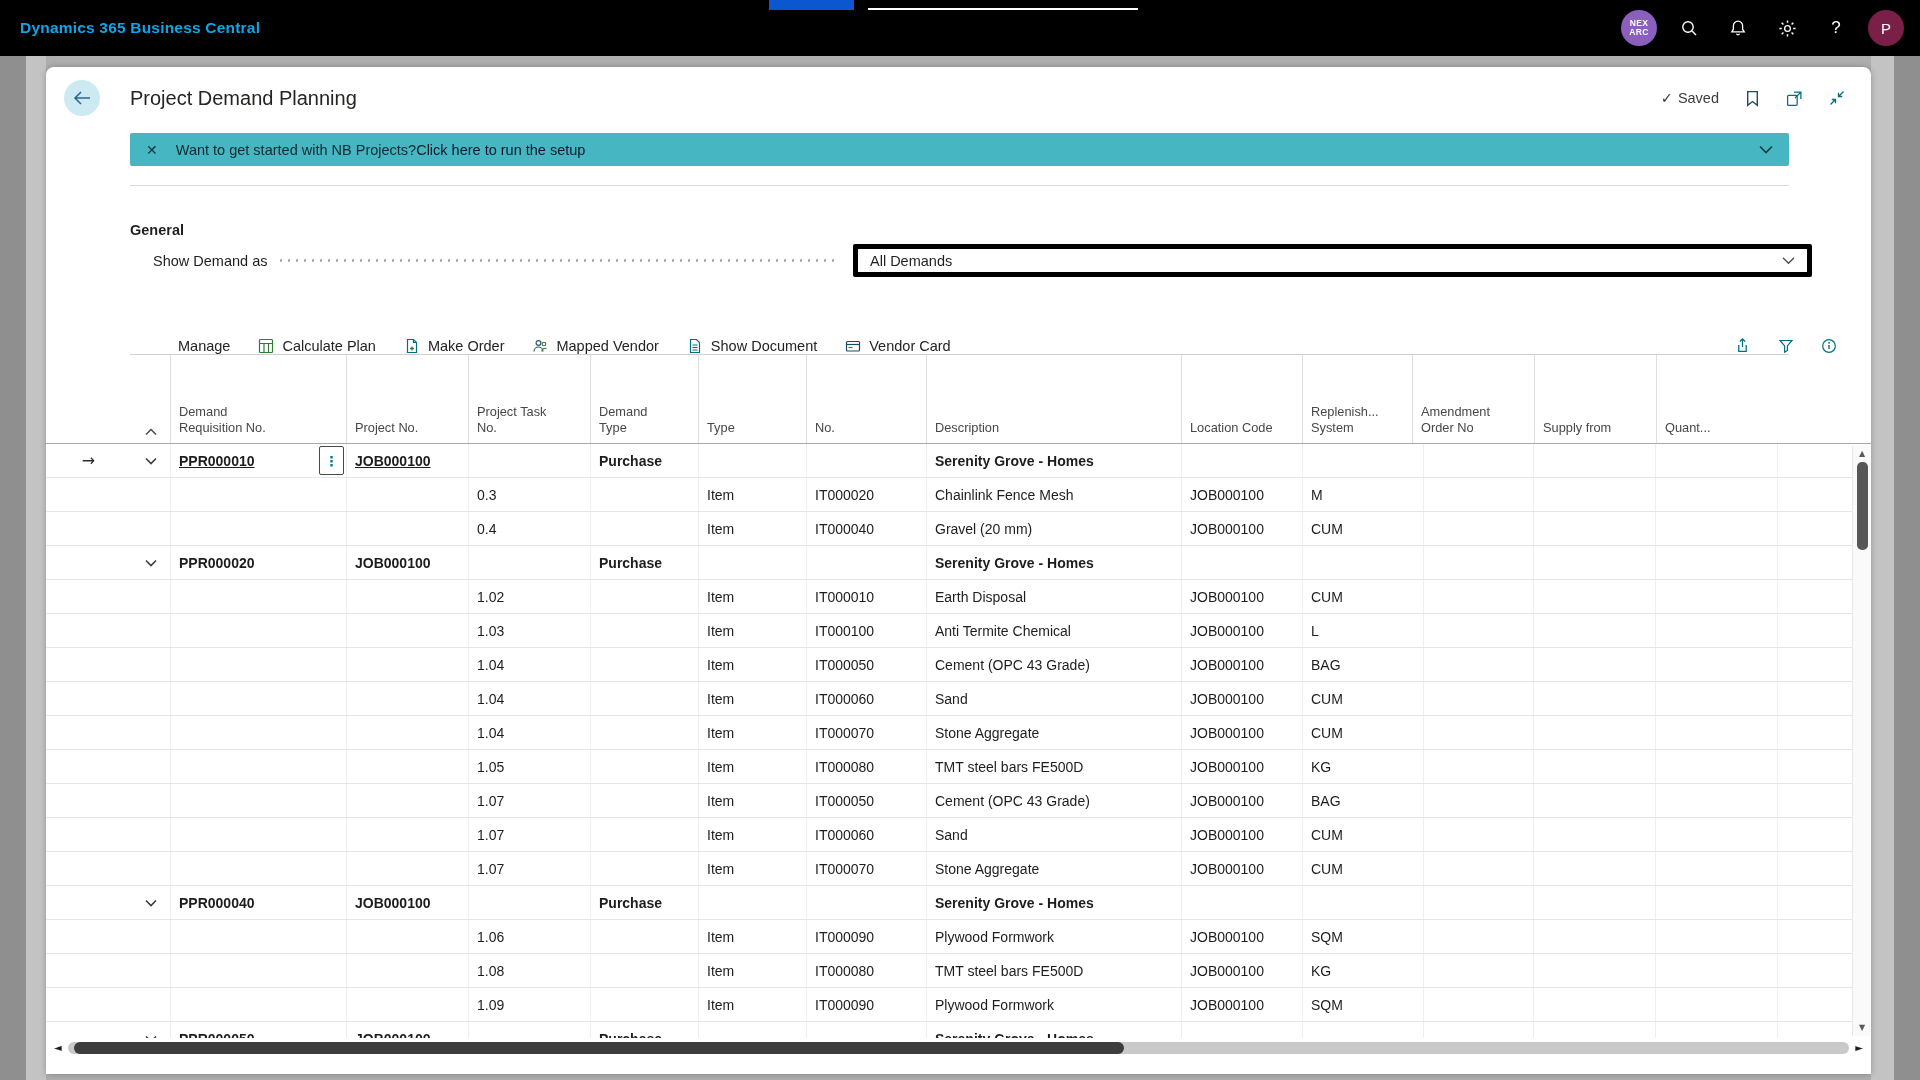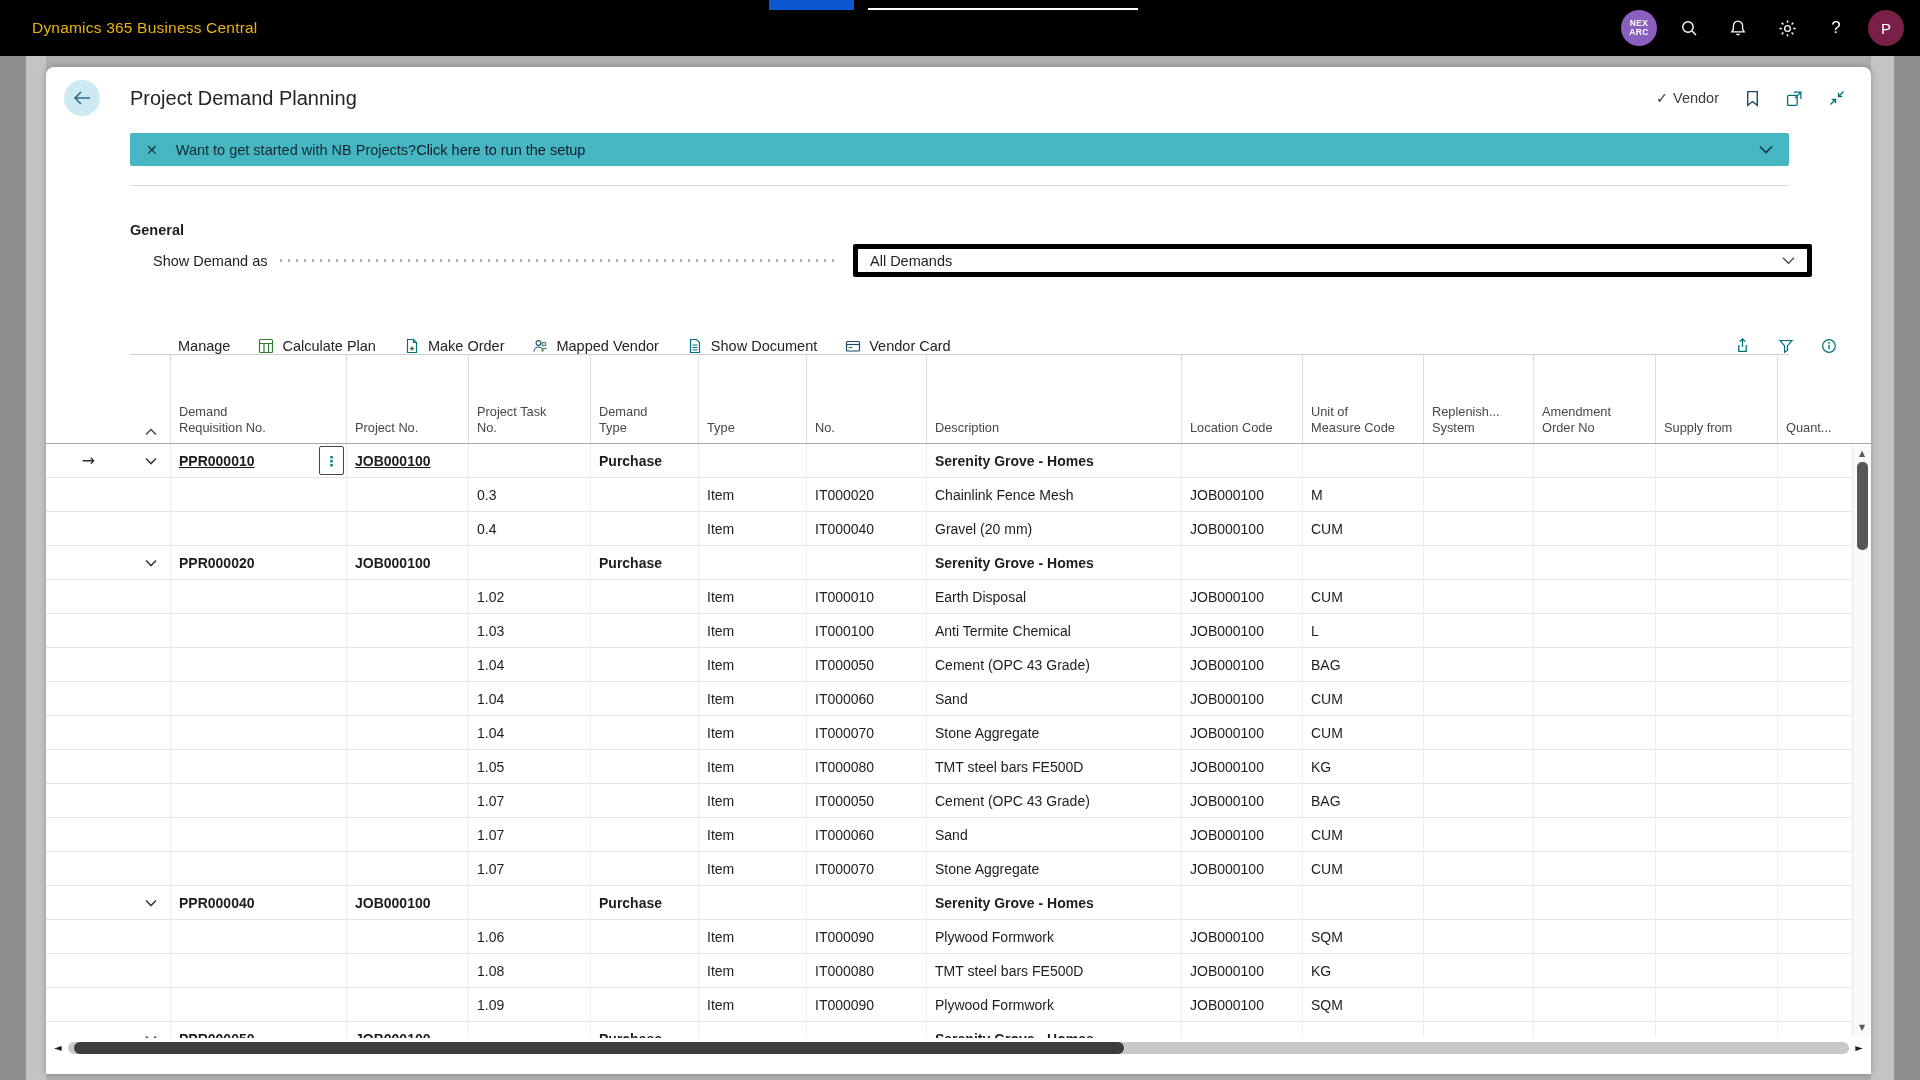--- a/index.html
+++ b/index.html
@@ -9,21 +9,21 @@
     overflow:hidden; position:relative;
     background:linear-gradient(90deg,#8f8f8f 0,#8f8f8f 26px,#c3c3c3 26px,#c3c3c3 46px,#aeaeae 46px,#aeaeae 1871px,#c3c3c3 1871px,#c3c3c3 1894px,#8f8f8f 1894px,#8f8f8f 1920px);
   }
   button { font-family:inherit; }
   [data-interactable="true"] { cursor:pointer; }
   .glyph { font-family:"DejaVu Sans","Liberation Sans",sans-serif; }
 
   
   .topbar { position:absolute; top:0; left:0; width:1920px; height:56px; background:#000;
             display:flex; align-items:center; padding:0 16px 0 20px; z-index:5; }
-  .app-title { color:#eab308; font-size:15.5px; font-weight:400; letter-spacing:.2px;margin-left:12px; }
+  .app-title { color:#0ea5e9; font-size:15.5px; font-weight:700; letter-spacing:.2px; }
   .topbar-right { margin-left:auto; display:flex; align-items:center; gap:15px; }
   .tbi { width:34px; height:34px; background:none; border:none; display:flex; align-items:center; justify-content:center; }
   .tbi.help { color:#fff; font-size:17px; }
   .env-badge { width:36px; height:36px; border-radius:50%; background:#8a5fbe; border:none; color:#fff;
                font-size:8.5px; font-weight:700; display:flex; flex-direction:column; align-items:center;
                justify-content:center; line-height:1.1; letter-spacing:.3px; }
   .avatar { width:36px; height:36px; border-radius:50%; background:#7a2048; border:none; color:#fff;
             font-size:15px; display:flex; align-items:center; justify-content:center; }
 
   
@@ -160,21 +160,21 @@
     <div class="page-header" data-interactable="false">
       <button class="back-btn" data-interactable="true">
         <svg width="18" height="16" viewBox="0 0 18 14">
             <path d="M8 1 L2 7 L8 13 M2 7 H17" fill="none" stroke="#2b6a8f" stroke-width="1.6"></path>
           </svg>
       </button>
       <h1 class="page-title" data-interactable="false">Project Demand Planning</h1>
       <div class="ph-right" data-interactable="false">
         <span class="saved" data-interactable="false">
           <span class="glyph" data-interactable="false">✓</span>
-          <span data-interactable="false">Vendor</span>
+          <span data-interactable="false">Saved</span>
         </span>
         <button class="icon-btn" data-interactable="true">
           <svg width="15" height="17" viewBox="0 0 14 16">
               <path d="M2.5 1.5 h9 v13 l-4.5 -3.6 -4.5 3.6 z" fill="none" stroke="#1c4b63" stroke-width="1.3"></path>
             </svg>
         </button>
         <button class="icon-btn" data-interactable="true">
           <svg width="17" height="17" viewBox="0 0 16 16">
               <rect x="1.5" y="5" width="9" height="9.5" rx="1" fill="none" stroke="#00707e" stroke-width="1.2"></rect>
               <path d="M7.5 2 h6.5 v6.5 M14 2 L8.5 7.5" fill="none" stroke="#00707e" stroke-width="1.2"></path>
@@ -324,24 +324,20 @@
         </div>
         <div class="hcell c-no" data-interactable="true">
           <span>No.</span>
         </div>
         <div class="hcell c-desc" data-interactable="true">
           <span>Description</span>
         </div>
         <div class="hcell c-loc" data-interactable="true">
           <span>Location Code</span>
         </div>
-        <div class="hcell c-uom" data-interactable="true">
-          <span>Unit of</span>
-          <span>Measure Code</span>
-        </div>
         <div class="hcell c-replenish" data-interactable="true">
           <span>Replenish...</span>
           <span>System</span>
         </div>
         <div class="hcell c-amendment" data-interactable="true">
           <span>Amendment</span>
           <span>Order No</span>
         </div>
         <div class="hcell c-supply" data-interactable="true">
           <span>Supply from</span>

